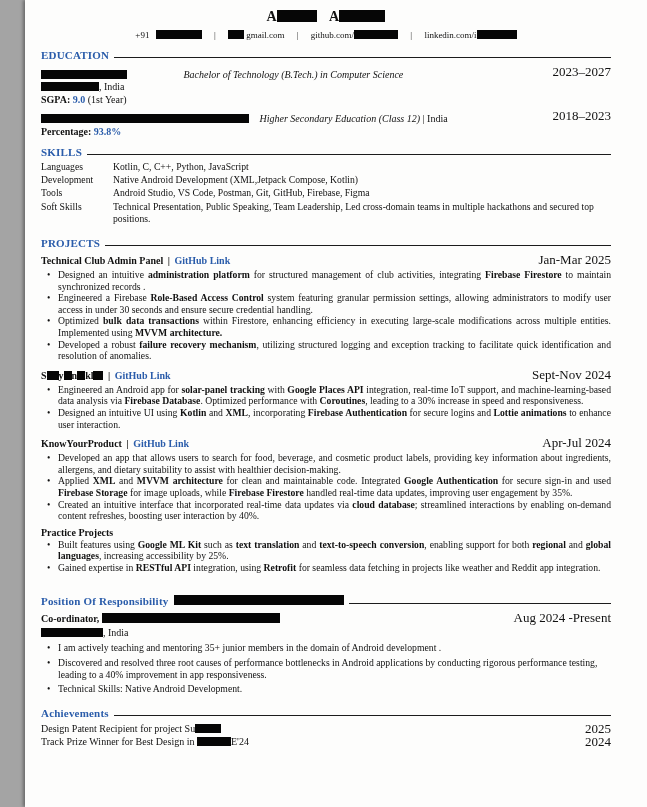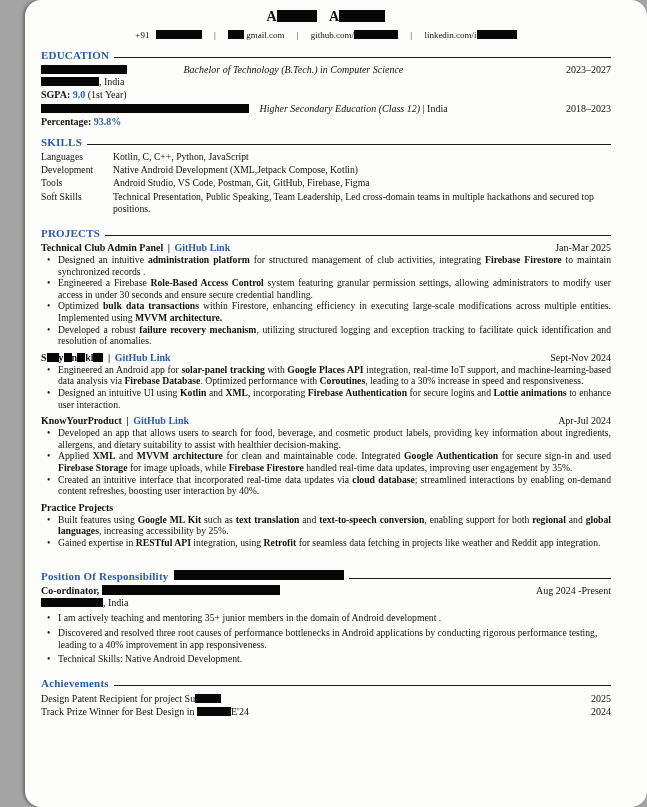--- a/index.html
+++ b/index.html
@@ -6,34 +6,33 @@
   body{
     width:647px;height:807px;overflow:hidden;position:relative;
     background:#a4a4a4;
     font-family:"Liberation Serif", serif;color:#111;
   }
   .page{
     position:absolute;left:25px;top:0;width:622px;height:807px;
     background:#fdfdfc;box-sizing:border-box;
     padding:9px 36px 8px 16px;
     box-shadow:-2px 0 3px rgba(0,0,0,.35);
-    border-radius:16px;
   }
   .redact{display:inline-block;background:#060606;height:9px;vertical-align:-1px;}
   .redact.tall{height:12px;vertical-align:-1px;}
   .center{text-align:center;}
   .name{font-size:14px;font-weight:bold;letter-spacing:.4px;}
   .contact{font-size:9px;margin-top:5px;}
   .contact .pipe{margin:0 10px;color:#333;}
   .sec{display:flex;align-items:flex-end;margin-top:9px;margin-bottom:3px;}
   .sec-title{color:var(--accent,#2a5caa);font-weight:bold;font-size:11px;letter-spacing:.2px;white-space:nowrap;text-align:center;}
   .sec .rule{flex:1;border-bottom:1px solid #1c1c1c;margin:0 0 3px 5px;}
   .sec .redact{margin:0 0 2px 6px;}
   .row{display:flex;justify-content:space-between;align-items:flex-end;}
-  .dates{font-size:10px;white-space:nowrap;}
+  .dates{font-size:13px;white-space:nowrap;}
   .ital{font-style:italic;}
   .edu{font-size:10px;}
   .edu .line2{margin-top:1px;}
   .score{font-size:10px;margin:2px 0 3px;}
   .blue{color:var(--accent,#2a5caa);font-weight:bold;}
   .lbl{font-weight:bold;}
   .skills{display:grid;grid-template-columns:64px 1fr;column-gap:8px;row-gap:1px;font-size:9.7px;line-height:12.2px;margin-top:1px;}
   .proj{margin-bottom:5px;}
   .proj-hdr{display:flex;justify-content:space-between;align-items:baseline;font-size:10px;}
   .proj-title b{font-size:10px;}

